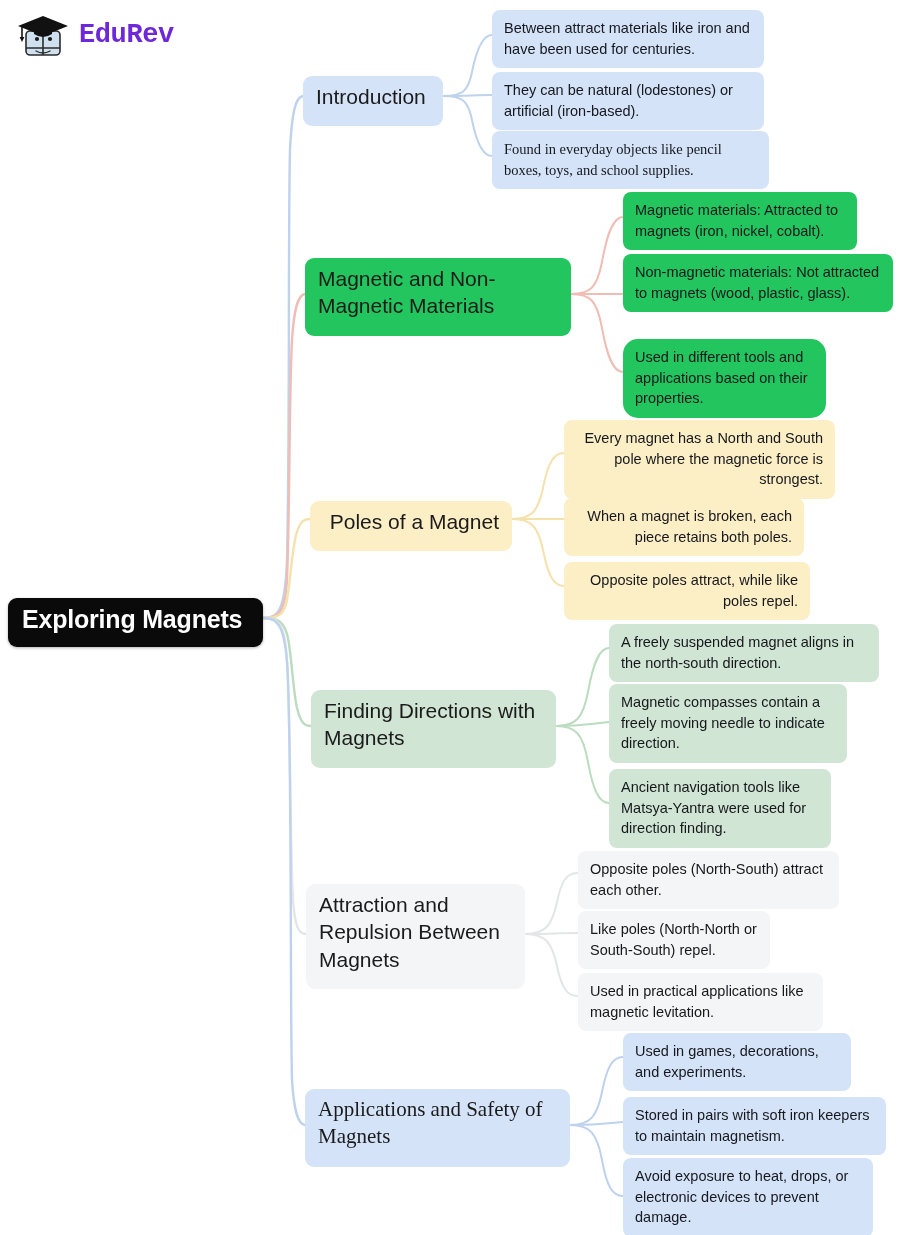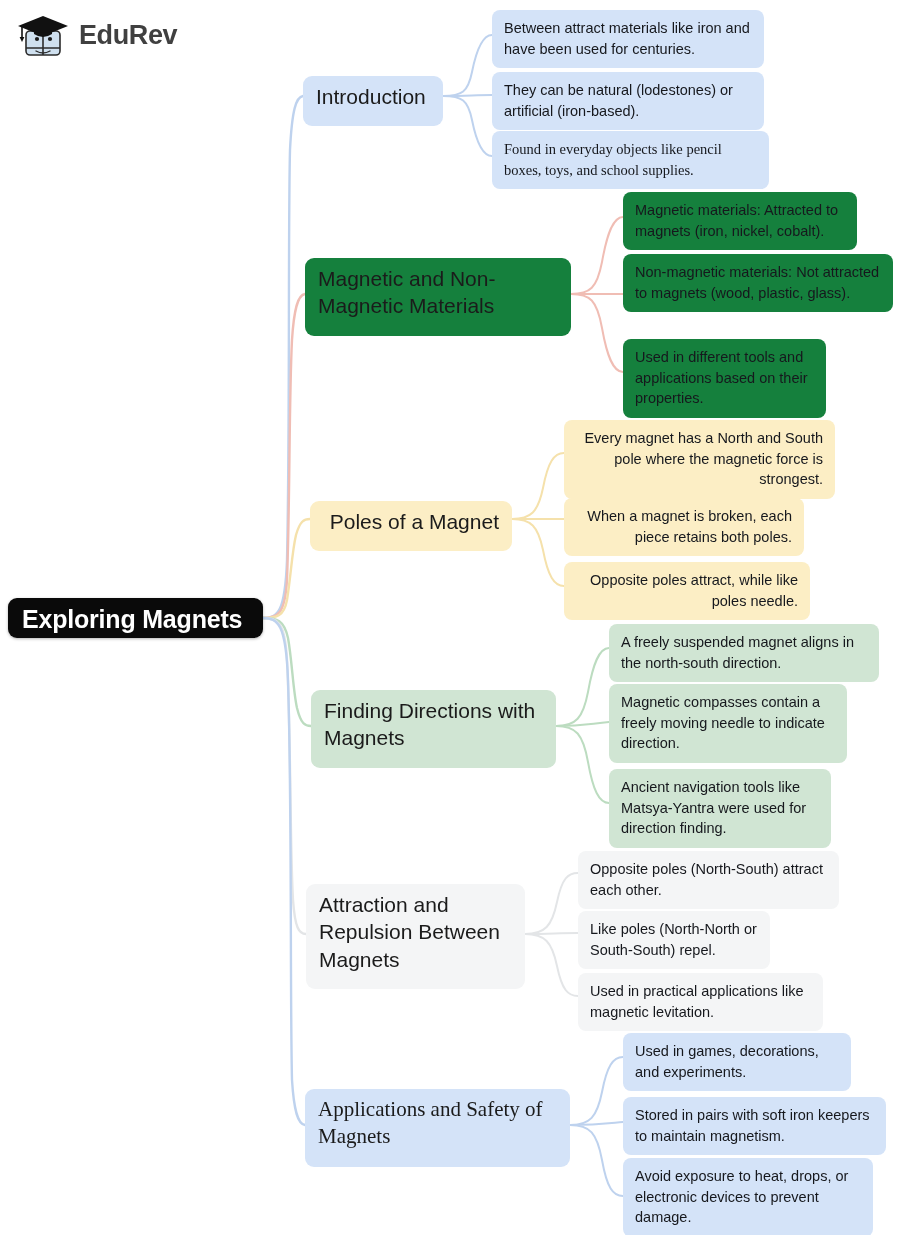--- a/index.html
+++ b/index.html
@@ -28,24 +28,25 @@
     left: 14px; top: 10px;
     display: flex;
     align-items: center;
     gap: 7px;
     height: 52px;
   }
   #logo .mark { width: 58px; height: 50px; display: block; }
   #logo .wordmark {
     font-size: 27px;
     font-weight: bold;
-    color: #404040;
+    color: #6d28d9;
     letter-spacing: -0.4px;
     line-height: 1;
     padding-bottom: 2px;
+    font-family: Liberation Mono, monospace;
   }
 
   
   #links {
     position: absolute;
     left: 0; top: 0;
     width: 900px; height: 1235px;
     pointer-events: none;
   }
 
@@ -55,21 +56,21 @@
     display: flex;
     align-items: center;
     border-radius: 8px;
   }
   .node .txt { display: block; width: 100%; }
 
   
   #root-node {
     background: #0a0a0a;
     border-radius: 9px;
-    padding: 7px 14px 4px 14px;
+    padding: 7px 14px 13px 14px;
     box-shadow: 0 1px 3px rgba(0,0,0,0.30);
   }
   #root-node .txt {
     color: #ffffff;
     font-size: 25px;
     font-weight: bold;
     letter-spacing: -0.2px;
     line-height: 1.15;
     white-space: nowrap;
   }
@@ -93,21 +94,21 @@
   }
   .leaf .txt {
     font-size: 14.5px;
     color: #16181d;
     line-height: 1.42;
     font-weight: normal;
   }
 
   
   .c-blue   { background: #d4e3f8; }
-  .c-pink   { background: #15803d; }
+  .c-pink   { background: #22c55e; }
   .c-yellow { background: #fceec5; text-align: right; }
   .c-green  { background: #d0e5d3; }
   .c-gray   { background: #f4f5f6; }
 </style>
 </head>
 <body>
 
 <div id="canvas">
 
   <div id="logo">
@@ -194,35 +195,35 @@
 
   <div class="node branch c-pink" style="left:305px; top:258px; width:266px;">
     <span class="txt">Magnetic and Non-Magnetic Materials</span>
   </div>
   <div class="node leaf c-pink" style="left:623px; top:192px; width:234px;">
     <span class="txt">Magnetic materials: Attracted to magnets (iron, nickel, cobalt).</span>
   </div>
   <div class="node leaf c-pink" style="left:623px; top:254px; width:270px;">
     <span class="txt">Non-magnetic materials: Not attracted to magnets (wood, plastic, glass).</span>
   </div>
-  <div class="node leaf c-pink" style="left:623px; top:339px; width:203px;">
+  <div class="node leaf c-pink" style="left:623px; top:339px; width:203px;border-radius:15px;">
     <span class="txt">Used in different tools and applications based on their properties.</span>
   </div>
 
   <div class="node branch c-yellow" style="left:310px; top:501px; width:202px;">
     <span class="txt">Poles of a Magnet</span>
   </div>
   <div class="node leaf c-yellow" style="left:564px; top:420px; width:271px;">
     <span class="txt">Every magnet has a North and South pole where the magnetic force is strongest.</span>
   </div>
   <div class="node leaf c-yellow" style="left:564px; top:498px; width:240px;">
     <span class="txt">When a magnet is broken, each piece retains both poles.</span>
   </div>
   <div class="node leaf c-yellow" style="left:564px; top:562px; width:246px;">
-    <span class="txt">Opposite poles attract, while like poles needle.</span>
+    <span class="txt">Opposite poles attract, while like poles repel.</span>
   </div>
 
   <div class="node branch c-green" style="left:311px; top:690px; width:245px;">
     <span class="txt">Finding Directions with Magnets</span>
   </div>
   <div class="node leaf c-green" style="left:609px; top:624px; width:270px;">
     <span class="txt">A freely suspended magnet aligns in the north-south direction.</span>
   </div>
   <div class="node leaf c-green" style="left:609px; top:684px; width:238px;">
     <span class="txt">Magnetic compasses contain a freely moving needle to indicate direction.</span>

